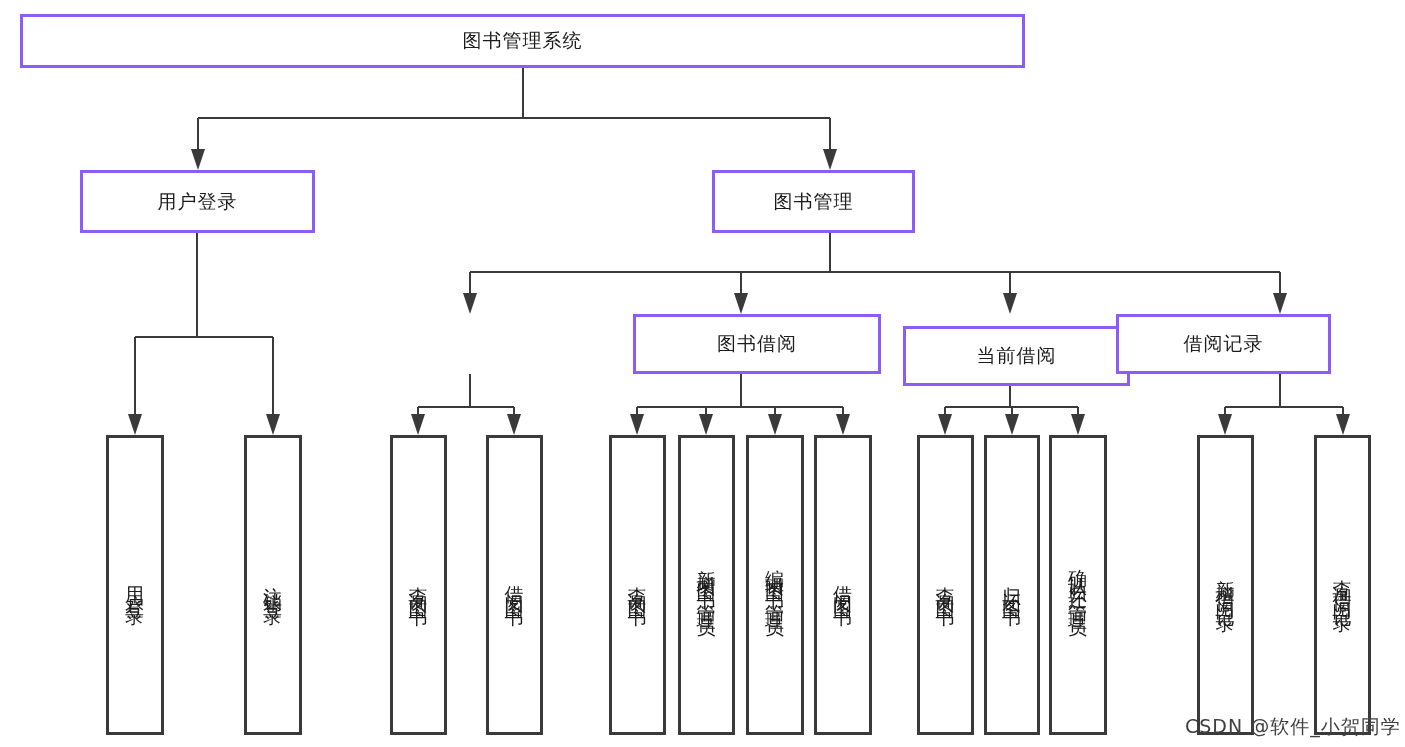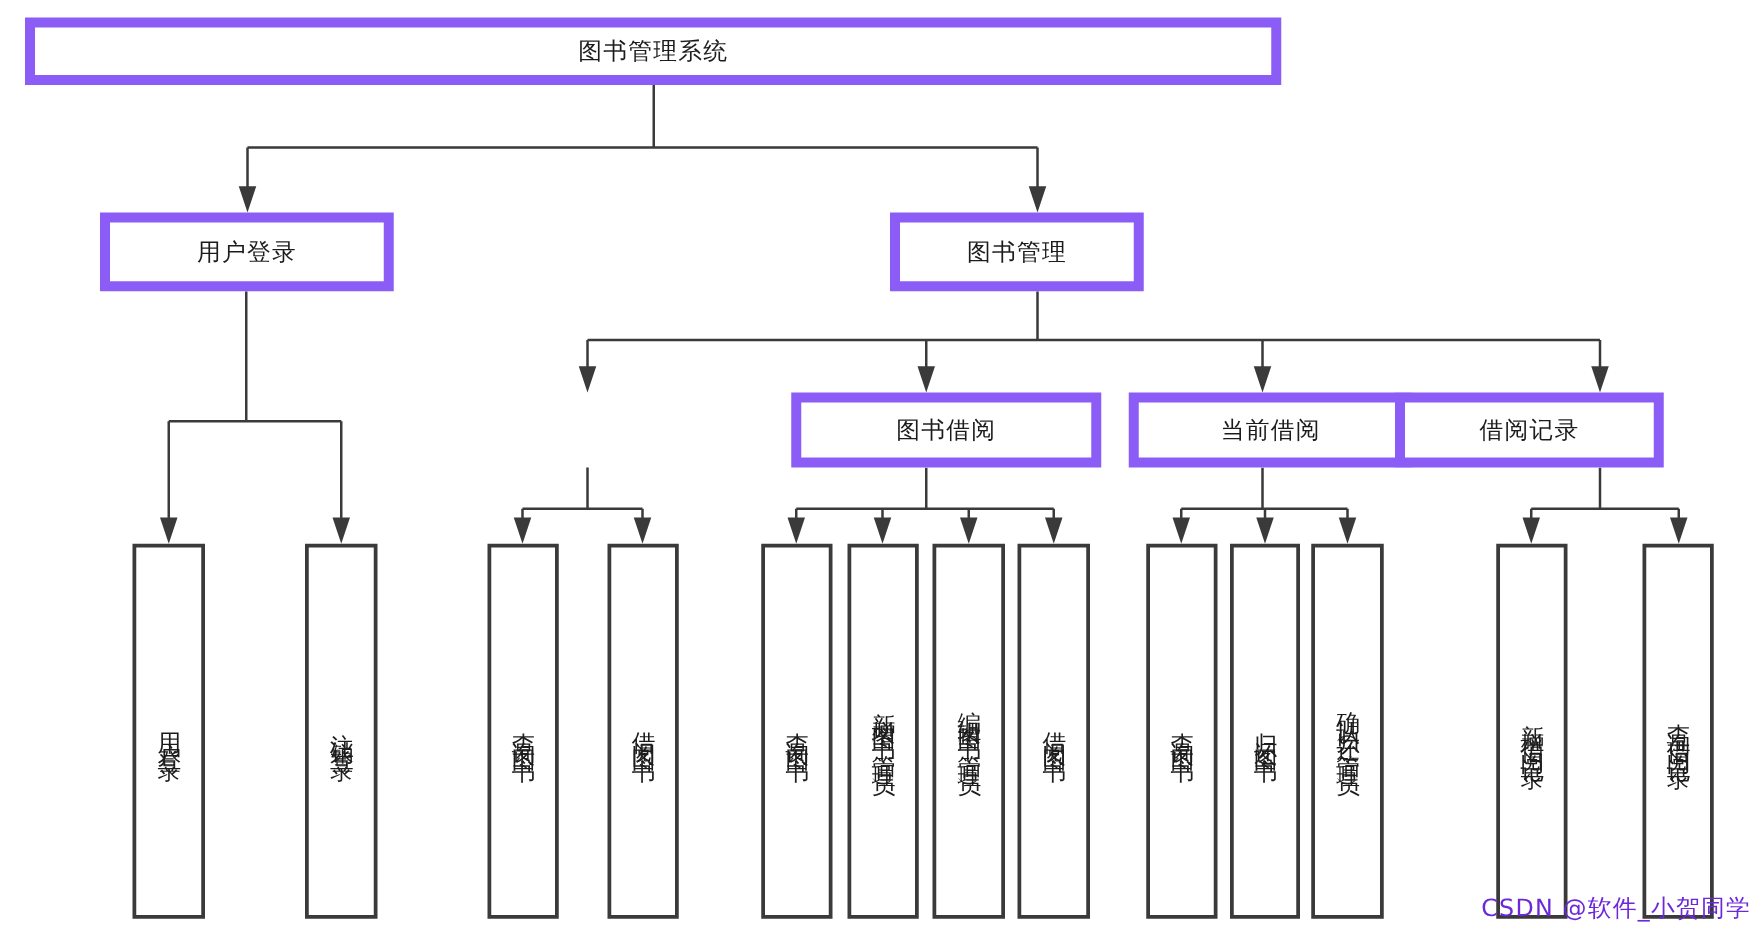--- a/index.html
+++ b/index.html
@@ -18,21 +18,21 @@
   .wires {
     position: absolute;
     left: 0; top: 0;
     width: 1405px; height: 747px;
     pointer-events: none;
   }
   .node {
     position: absolute;
     box-sizing: border-box;
     background: #ffffff;
-    border: 8px solid #8b5cf6;
+    border: 3px solid #8b5cf6;
     display: flex;
     align-items: center;
     justify-content: center;
     color: #1c1c1c;
     font-size: 19px;
     letter-spacing: 1px;
     white-space: nowrap;
   }
   .vnode {
     position: absolute;
@@ -51,21 +51,21 @@
     line-height: 1.1;
   }
   
   .n-root   { left: 20px;   top: 14px;  width: 1005px; height: 54px; }
   
   .n-login  { left: 80px;   top: 170px; width: 235px;  height: 63px; }
   .n-mgmt   { left: 712px;  top: 170px; width: 203px;  height: 63px; }
   
   .n-rec    { left: 362px;  top: 314px; width: 216px;  height: 60px; }
   .n-borrow { left: 633px;  top: 314px; width: 248px;  height: 60px; }
-  .n-cur    { left: 903px;  top: 314px; width: 227px;  height: 60px; }
+  .n-cur    { left: 903px;  top: 326px; width: 227px;  height: 60px; }
   .n-log    { left: 1116px; top: 314px; width: 215px;  height: 60px; }
   
   .lf      { top: 435px; height: 300px; }
   .n-a1 { left: 106px;  width: 58px; }
   .n-a2 { left: 244px;  width: 58px; }
   .n-b1 { left: 390px;  width: 57px; }
   .n-b2 { left: 486px;  width: 57px; }
   .n-c1 { left: 609px;  width: 57px; }
   .n-c2 { left: 678px;  width: 57px; }
   .n-c3 { left: 746px;  width: 58px; }
@@ -73,21 +73,21 @@
   .n-d1 { left: 917px;  width: 57px; }
   .n-d2 { left: 984px;  width: 56px; }
   .n-d3 { left: 1049px; width: 58px; }
   .n-e1 { left: 1197px; width: 57px; }
   .n-e2 { left: 1314px; width: 57px; }
   .watermark {
     position: absolute;
     left: 1185px;
     top: 714px;
     font-size: 19px;
-    color: #6d28d9;
+    color: #404040;
     letter-spacing: 1px;
     white-space: nowrap;
   }
 </style>
 </head>
 <body>
 
 <div class="canvas">
 
   <svg class="wires" width="1405" height="747" viewBox="0 0 1405 747" xmlns="http://www.w3.org/2000/svg">

